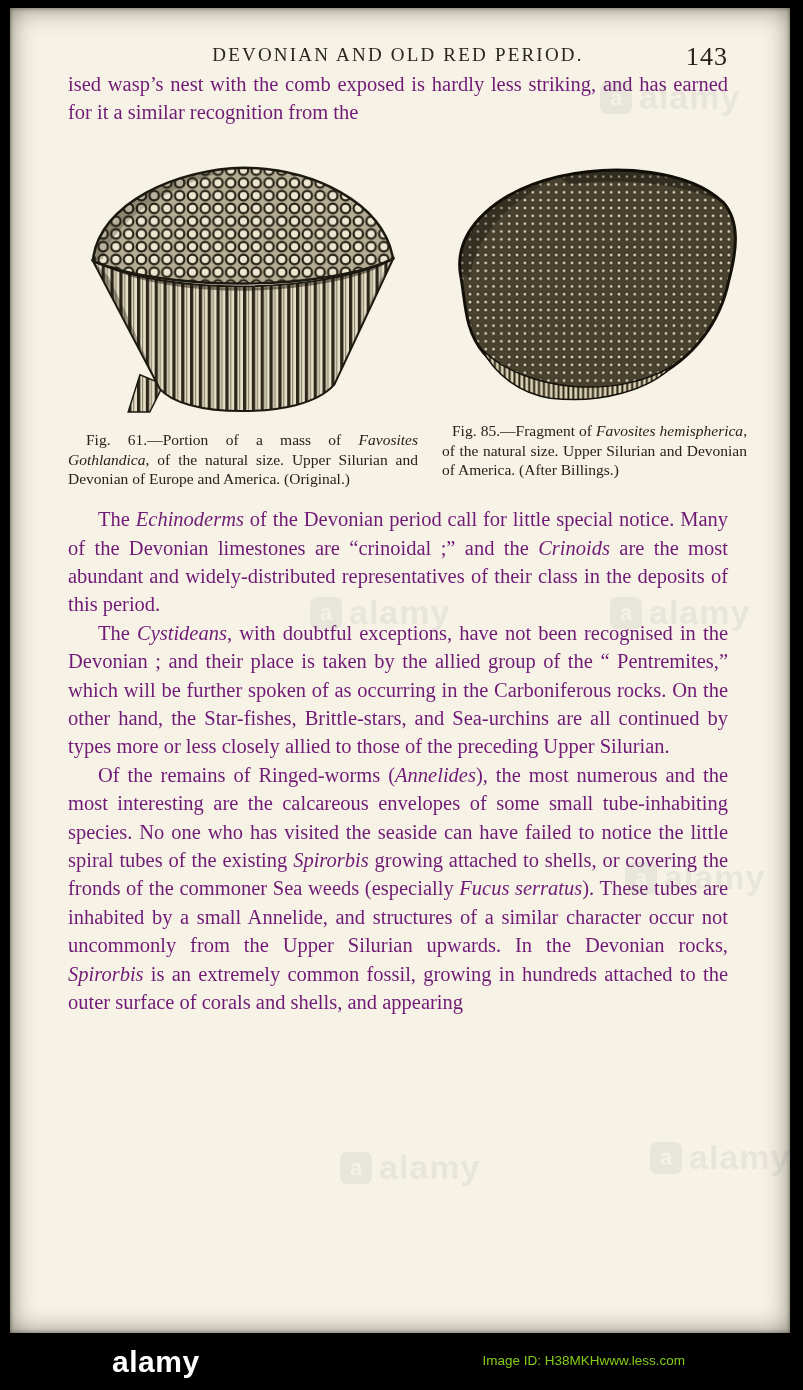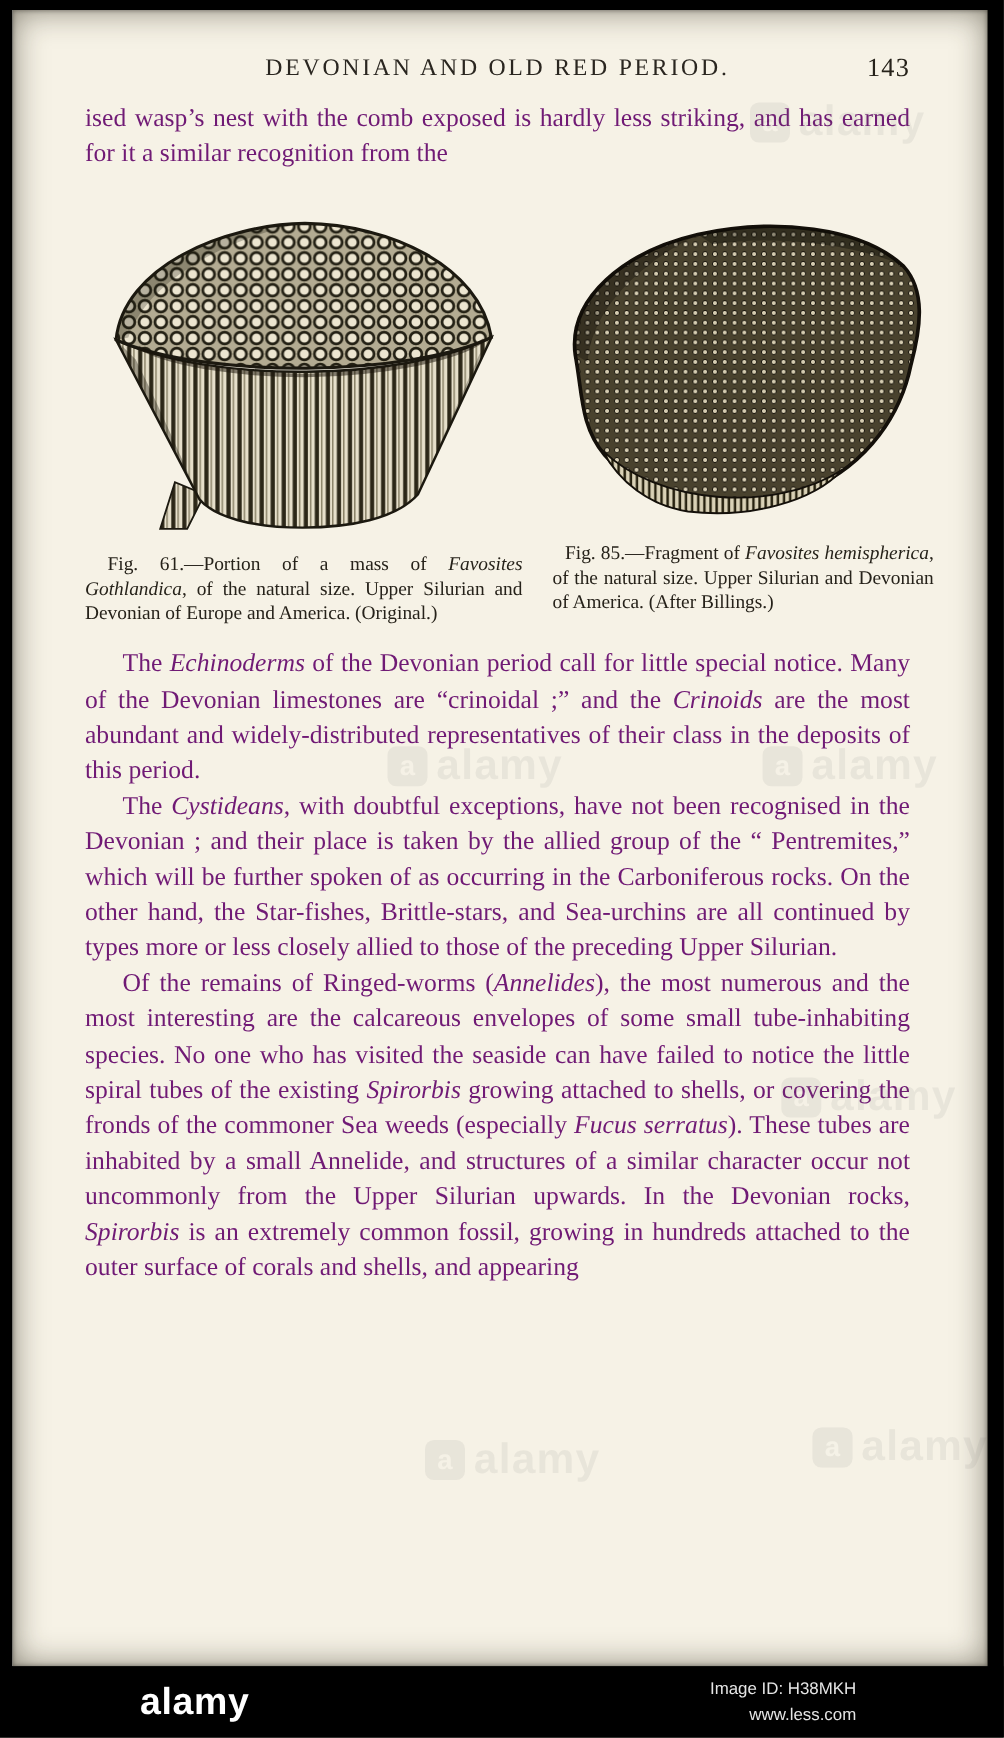--- a/index.html
+++ b/index.html
@@ -12,23 +12,23 @@
 
   .page {
     position:absolute; top:8px; left:10px; right:13px; bottom:57px;
     background:#f6f2e6;
     box-shadow: inset 0 0 26px rgba(46,40,26,.55), inset 0 0 4px rgba(0,0,0,.5);
     padding:36px 62px 0 58px;
     overflow:hidden;
     color:#26221a;
   }
 
-  .header { position:relative; text-align:center; margin-bottom:15px; }
+  .header { position:relative; text-align:center; margin-bottom:4px; }
   .running-head { font-size:19px; letter-spacing:2.2px; color:#2a2620; }
-  .pagenum { position:absolute; right:0; top:-2px; font-size:21px; letter-spacing:1px; }
+  .pagenum { position:absolute; right:0; top:-2px; font-size:26px; letter-spacing:1px; }
 
   .body-p {
     text-align:justify; font-size:20.5px; line-height:1.385; color:#701a75;
   }
   .indent { text-indent:30px; }
 
   .figures { display:flex; justify-content:space-between; margin:24px 0 16px; }
   .fig { margin:0; }
   .fig-left { width:350px; }
   .fig-right { width:305px; padding-top:6px;margin-left:24px; }
@@ -57,23 +57,23 @@
   
   .footer {
     position:absolute; left:0; right:0; bottom:0; height:57px;
     background:#000; display:flex; align-items:center;
     justify-content:space-between; padding:0 118px 0 112px;
   }
   .alamy-logo {
     color:#fff; font:bold 30px "Liberation Sans",sans-serif; letter-spacing:.5px;
   }
   .footer-right {
-    text-align:right; color:#e5e5e5;
+    text-align:right; color:#84cc16;
     font:13.5px/1.5 "Liberation Sans",sans-serif;
-    display:flex; flex-direction:column;
+    display:flex; 
   }
 </style>
 </head>
 <body>
 
 <div class="scan">
 
   <div class="page">
 
     <div class="header">

